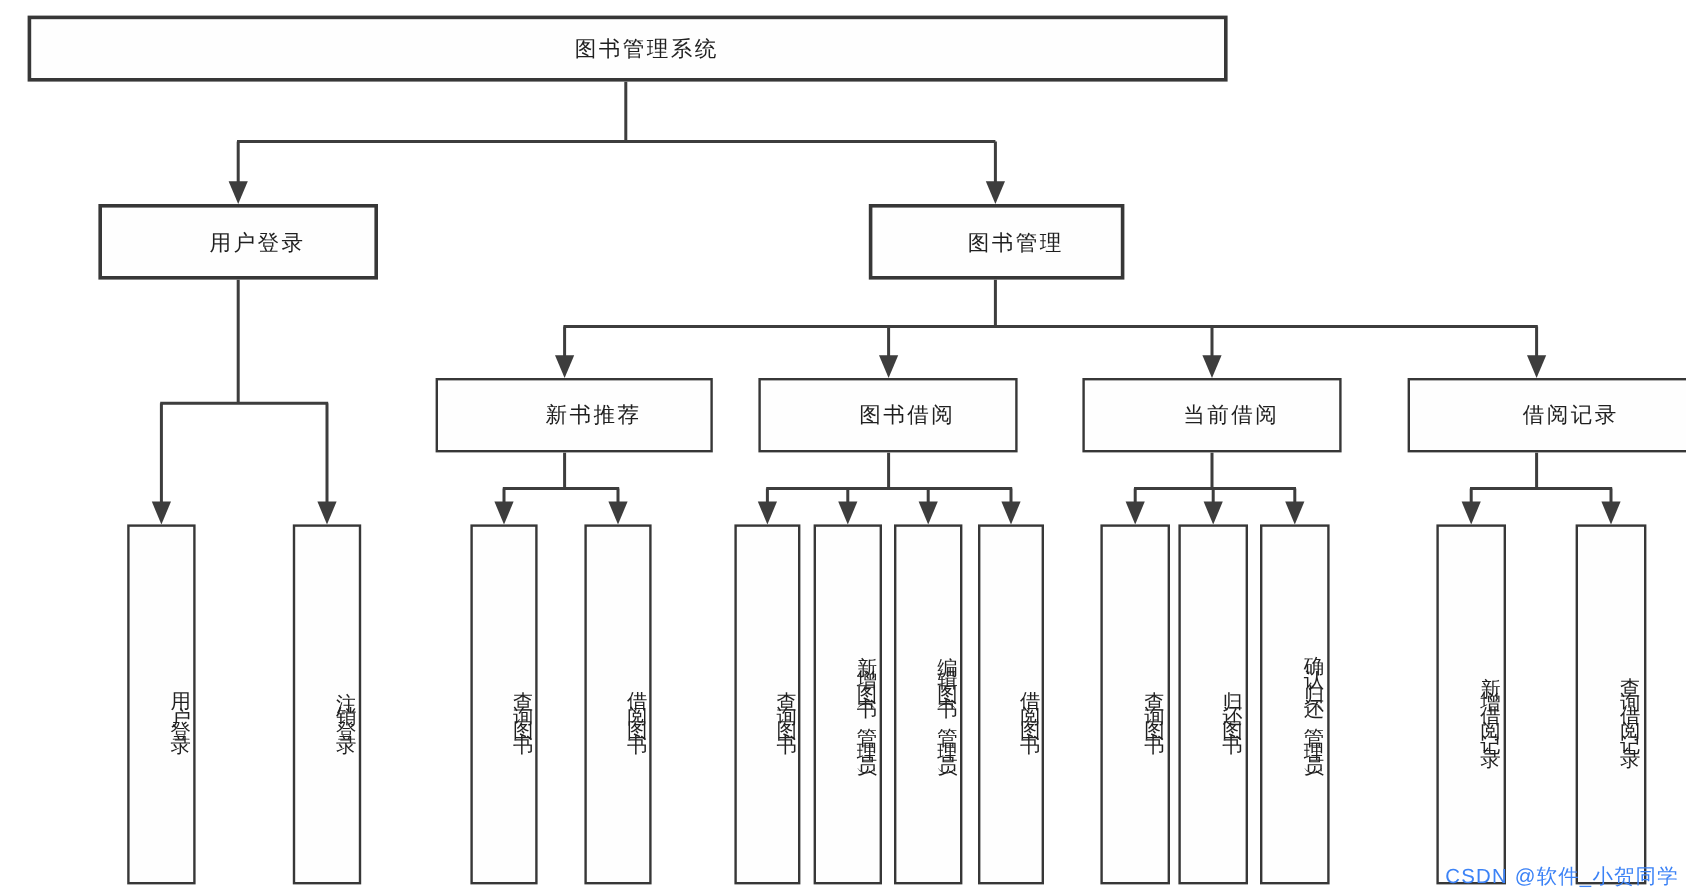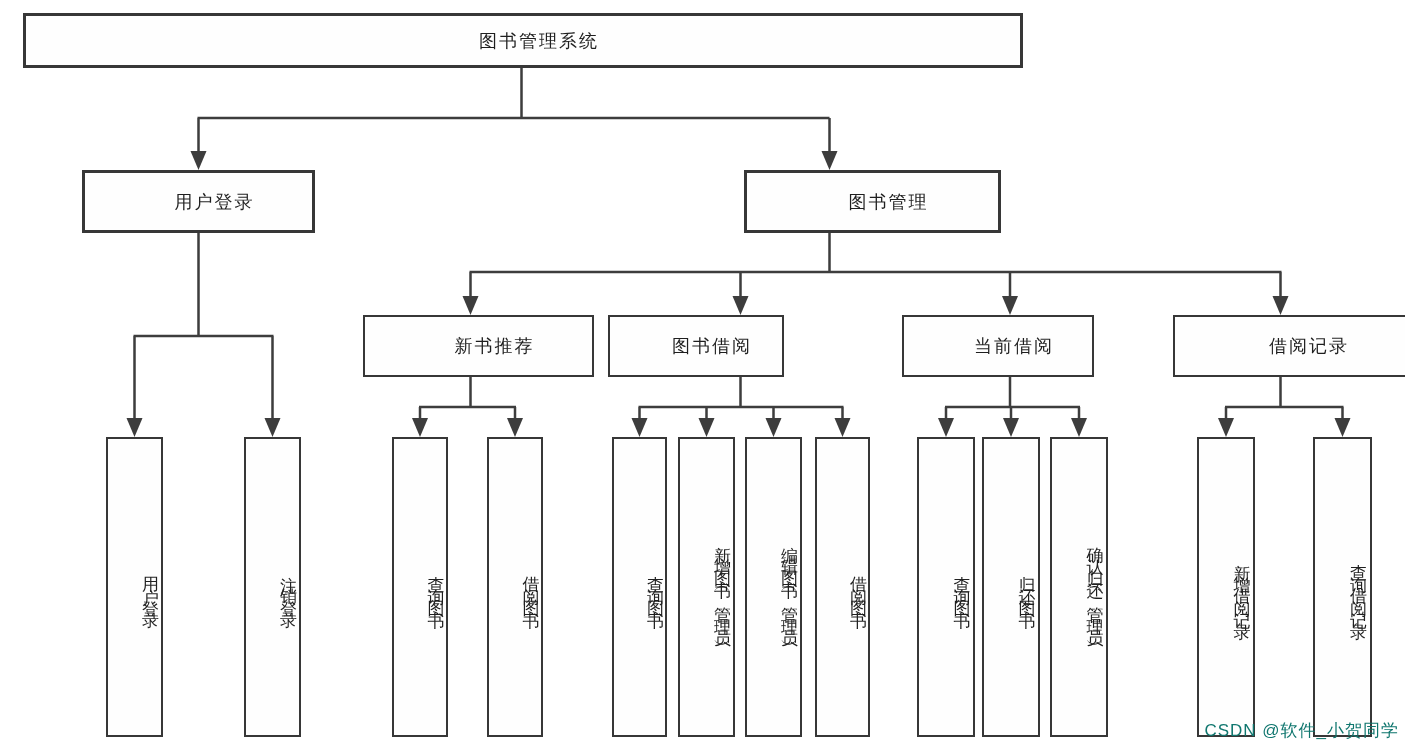--- a/index.html
+++ b/index.html
@@ -58,21 +58,21 @@
     writing-mode: vertical-rl;
     text-orientation: mixed;
     letter-spacing: 12px;
     line-height: 1;
   }
   .watermark {
     position: absolute;
     right: 6px;
     bottom: 5px;
     font-size: 17px;
-    color: #0f766e;
+    color: #3b82f6;
     letter-spacing: 1px;
     white-space: nowrap;
   }
 </style>
 </head>
 <body>
 
 <div class="canvas">
 
   <svg class="connectors" viewBox="0 0 1405 747" xmlns="http://www.w3.org/2000/svg">
@@ -121,25 +121,25 @@
     <g stroke="#3d3d3d" stroke-width="2.5">
       <path fill="none" d="M1280.5 377 V407 M1225 407 H1343.5 M1226 407 V420 M1342.5 407 V420"></path>
       <polygon fill="#3d3d3d" stroke="none" points="1218,418 1234,418 1226,437"></polygon>
       <polygon fill="#3d3d3d" stroke="none" points="1334.5,418 1350.5,418 1342.5,437"></polygon>
     </g>
   </svg>
 
   <div class="box root">图书管理系统</div>
 
   <div class="box lvl2" style="left:82px;width:233px">用户登录</div>
-  <div class="box lvl2" style="left:744px;width:257px">图书管理</div>
+  <div class="box lvl2" style="left:724px;width:213px">图书管理</div>
 
   <div class="box lvl3" style="left:363px;width:231px">新书推荐</div>
-  <div class="box lvl3" style="left:608px;width:176px">图书借阅</div>
-  <div class="box lvl3" style="left:902px;width:192px">当前借阅</div>
+  <div class="box lvl3" style="left:632px;width:216px">图书借阅</div>
+  <div class="box lvl3" style="left:902px;width:216px">当前借阅</div>
   <div class="box lvl3" style="left:1173px;width:240px">借阅记录</div>
 
   <div class="box leaf" style="left:106px;width:57px">用户登录</div>
   <div class="box leaf" style="left:244px;width:57px">注销登录</div>
 
   <div class="box leaf" style="left:392px;width:56px">查询图书</div>
   <div class="box leaf" style="left:487px;width:56px">借阅图书</div>
 
   <div class="box leaf" style="left:612px;width:55px">查询图书</div>
   <div class="box leaf" style="left:678px;width:57px">新增图书（管理员）</div>

